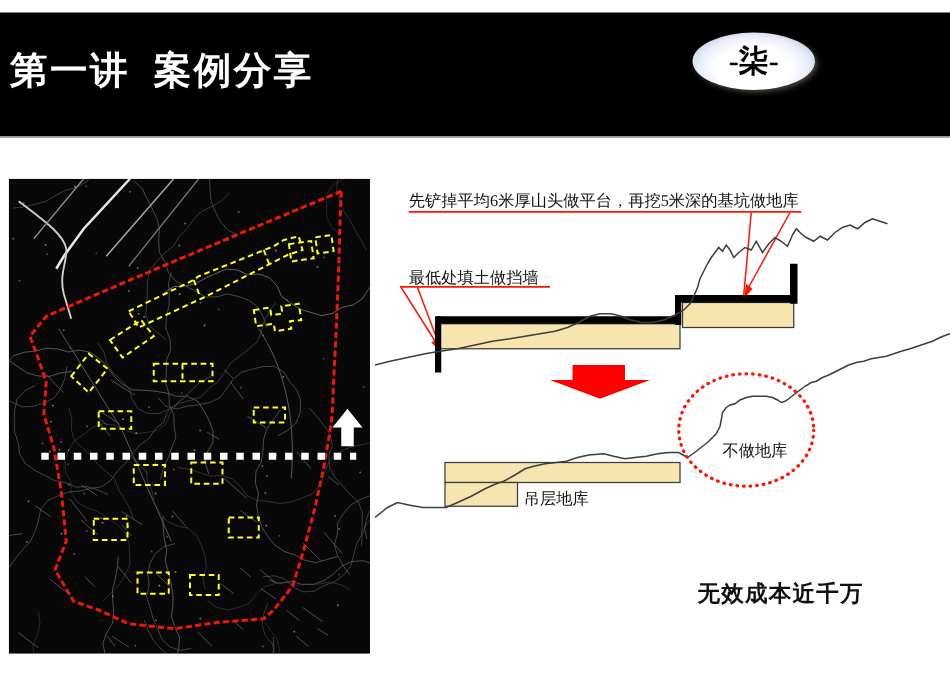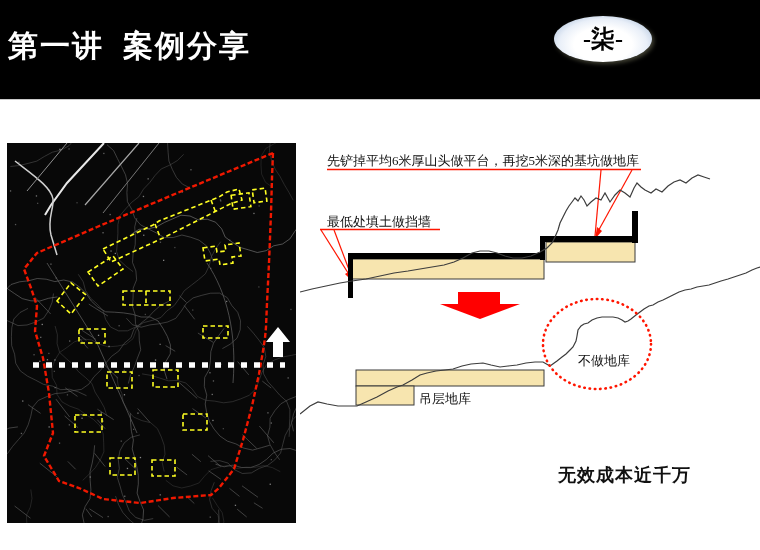--- a/index.html
+++ b/index.html
@@ -2,21 +2,21 @@
 <html><head>
 <meta charset="utf-8">
 <style>
   html,body{margin:0;padding:0;background:#ffffff;}
   .slide{
     position:relative;width:760px;height:550px;background:#ffffff;overflow:hidden;
     font-family:"Liberation Serif", serif;
   }
   
   .topbar{
-    position:absolute;left:0;top:0;width:760px;height:99px;background:#000000;
+    position:absolute;left:0;top:10px;width:760px;height:99px;background:#000000;
     border-bottom:1px solid #c9c9c9;
   }
   .topbar h1{
     position:absolute;left:8px;top:26px;margin:0;color:#ffffff;
     font-size:30px;font-weight:bold;letter-spacing:2px;white-space:pre;
     font-family:"Liberation Serif", serif;
   }
   .badge{
     position:absolute;left:554px;top:16px;width:98px;height:46px;border-radius:50%;
     background:radial-gradient(ellipse at 50% 62%, #ffffff 42%, #e9eff8 63%, #a6bcd8 90%, #77809a 100%);

